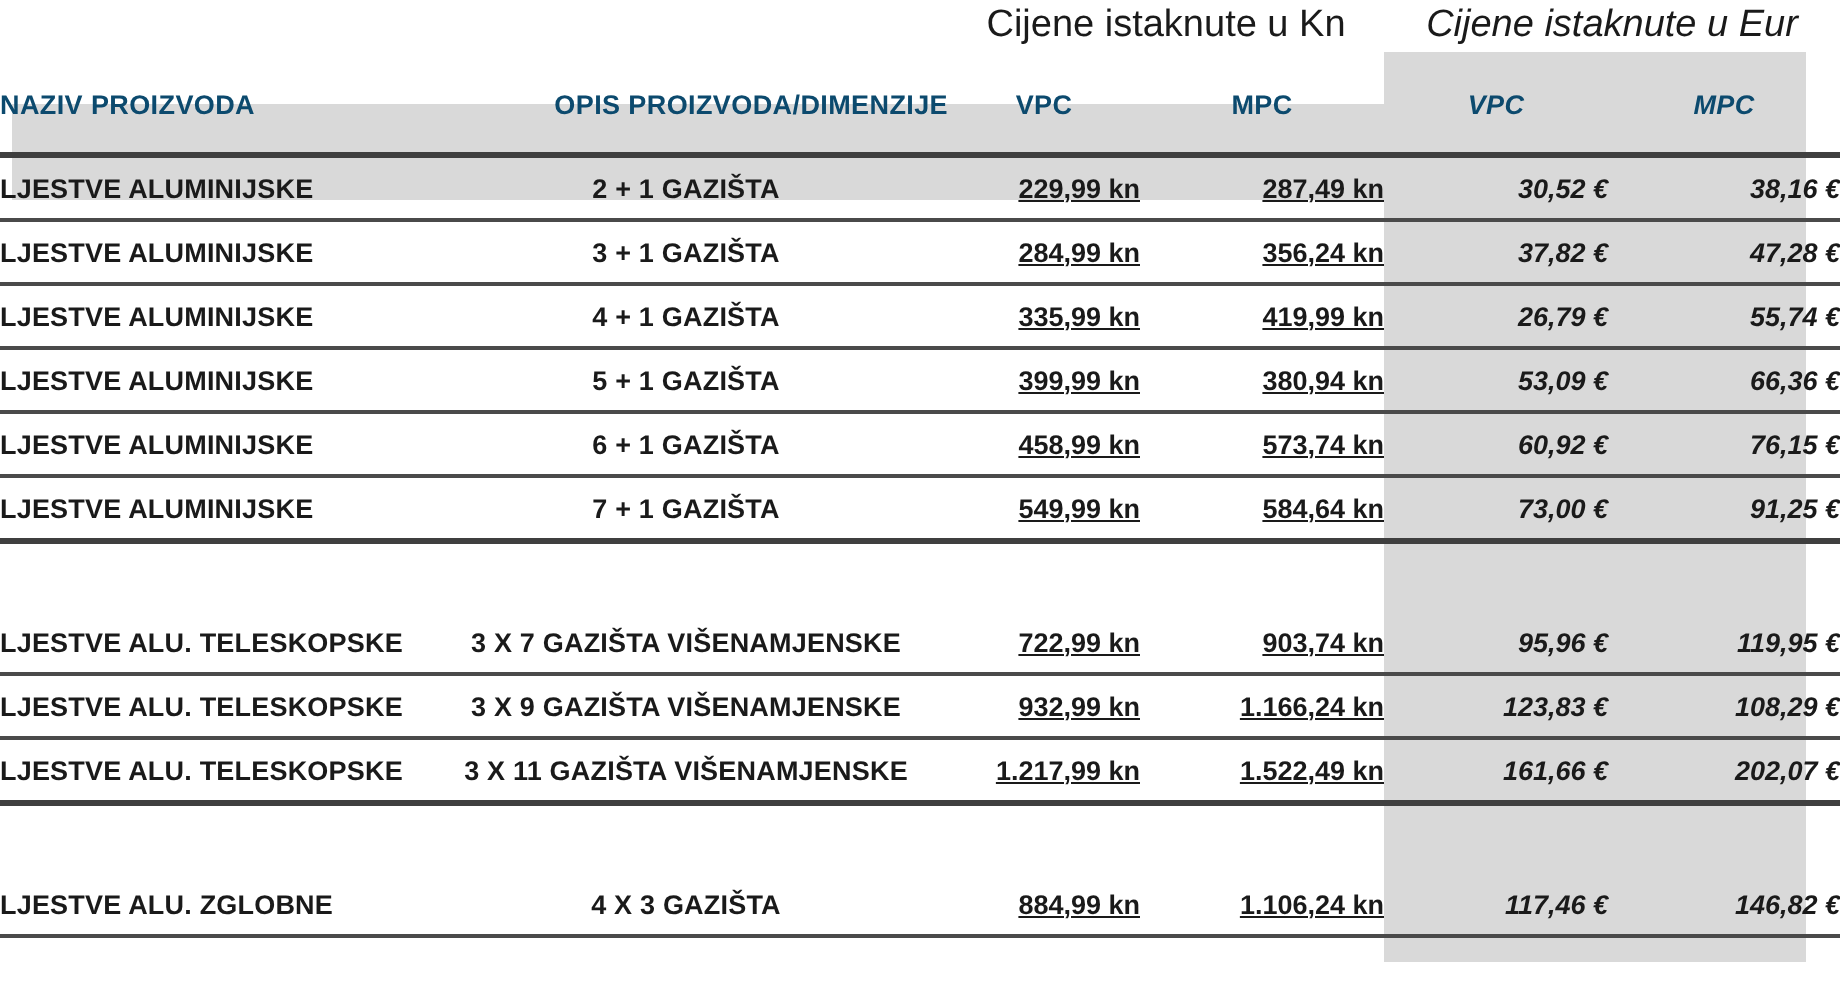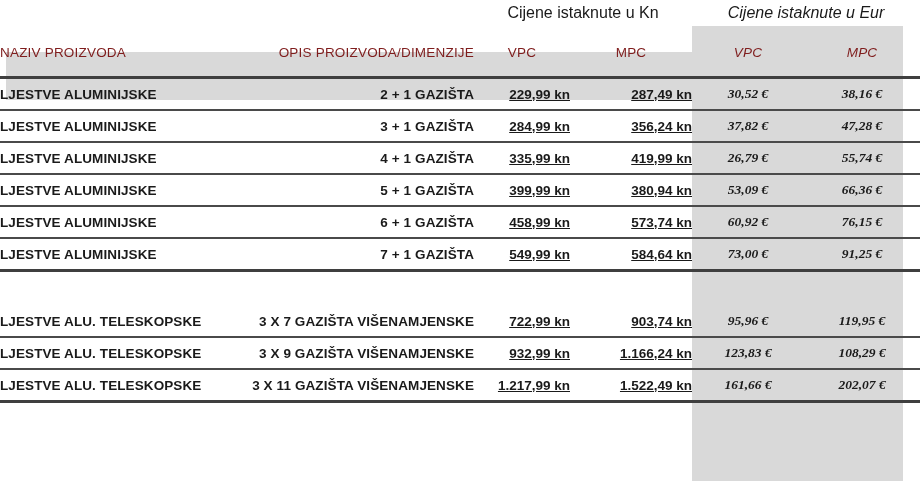--- a/index.html
+++ b/index.html
@@ -71,60 +71,60 @@
   col.c-name  { width: 212px; }
   col.c-desc  { width: 262px; }
   col.c-vpck  { width: 96px;  }
   col.c-mpck  { width: 122px; }
   col.c-vpce  { width: 112px; }
   col.c-mpce  { width: 116px; }
 
   
   tr.superhead td {
     height: 26px;
-    font-size: 16px;
+    font-size: 19px;
     font-weight: 400;
     color: #1a1a1a;
     padding-bottom: 2px;
     margin-top: 40px;
   }
   td.super-kn {
     text-align: center;
   }
   td.super-eur {
     text-align: center;
     font-style: italic;
   }
 
   
   tr.colhead td {
     height: 48px;
     font-size: 13.5px;
-    font-weight: normal;
+    font-weight: bold;
     letter-spacing: .2px;
-    color: #7f1d1d;
+    color: #0c4a6e;
     border-bottom: 3px solid #3f3f3f;
   }
   td.h-name { padding-left: 10px; text-align: left; }
   td.h-desc { text-align: right; }
   td.h-num  { text-align: center; }
   td.h-eur  { text-align: center; font-style: italic; }
 
   
   tr.data td {
     height: 30px;
     font-size: 13.5px;
     font-weight: bold;
     border-bottom: 2px solid #4a4a4a;
     white-space: nowrap;
   }
   td.d-name { padding-left: 10px; text-align: left; letter-spacing: .1px; }
-  td.d-desc { text-align: right; letter-spacing: .1px; }
+  td.d-desc { text-align: center; letter-spacing: .1px; }
   td.d-kn   { text-align: right; padding-right: 14px; text-decoration: underline; }
-  td.d-eur  { text-align: center; padding-right: 14px; font-style: italic; font-family: Liberation Serif, serif; }
+  td.d-eur  { text-align: right; padding-right: 14px; font-style: italic; }
 
   
   tr.block-end td { border-bottom: 3px solid #3f3f3f; }
 
   
   tr.spacer td {
     height: 34px;
     border-bottom: none;
   }
 
@@ -251,20 +251,28 @@
           <td class="d-eur">202,07 €</td>
         </tr>
         <tr class="spacer">
           <td></td>
           <td></td>
           <td></td>
           <td></td>
           <td></td>
           <td></td>
         </tr>
+        <tr class="data">
+          <td class="d-name">LJESTVE ALU. ZGLOBNE</td>
+          <td class="d-desc">4 X 3 GAZIŠTA</td>
+          <td class="d-kn">884,99 kn</td>
+          <td class="d-kn">1.106,24 kn</td>
+          <td class="d-eur">117,46 €</td>
+          <td class="d-eur">146,82 €</td>
+        </tr>
         <tr class="tablefoot">
           <td></td>
           <td></td>
           <td></td>
           <td></td>
           <td></td>
           <td></td>
         </tr>
       </tbody>
   </table>

